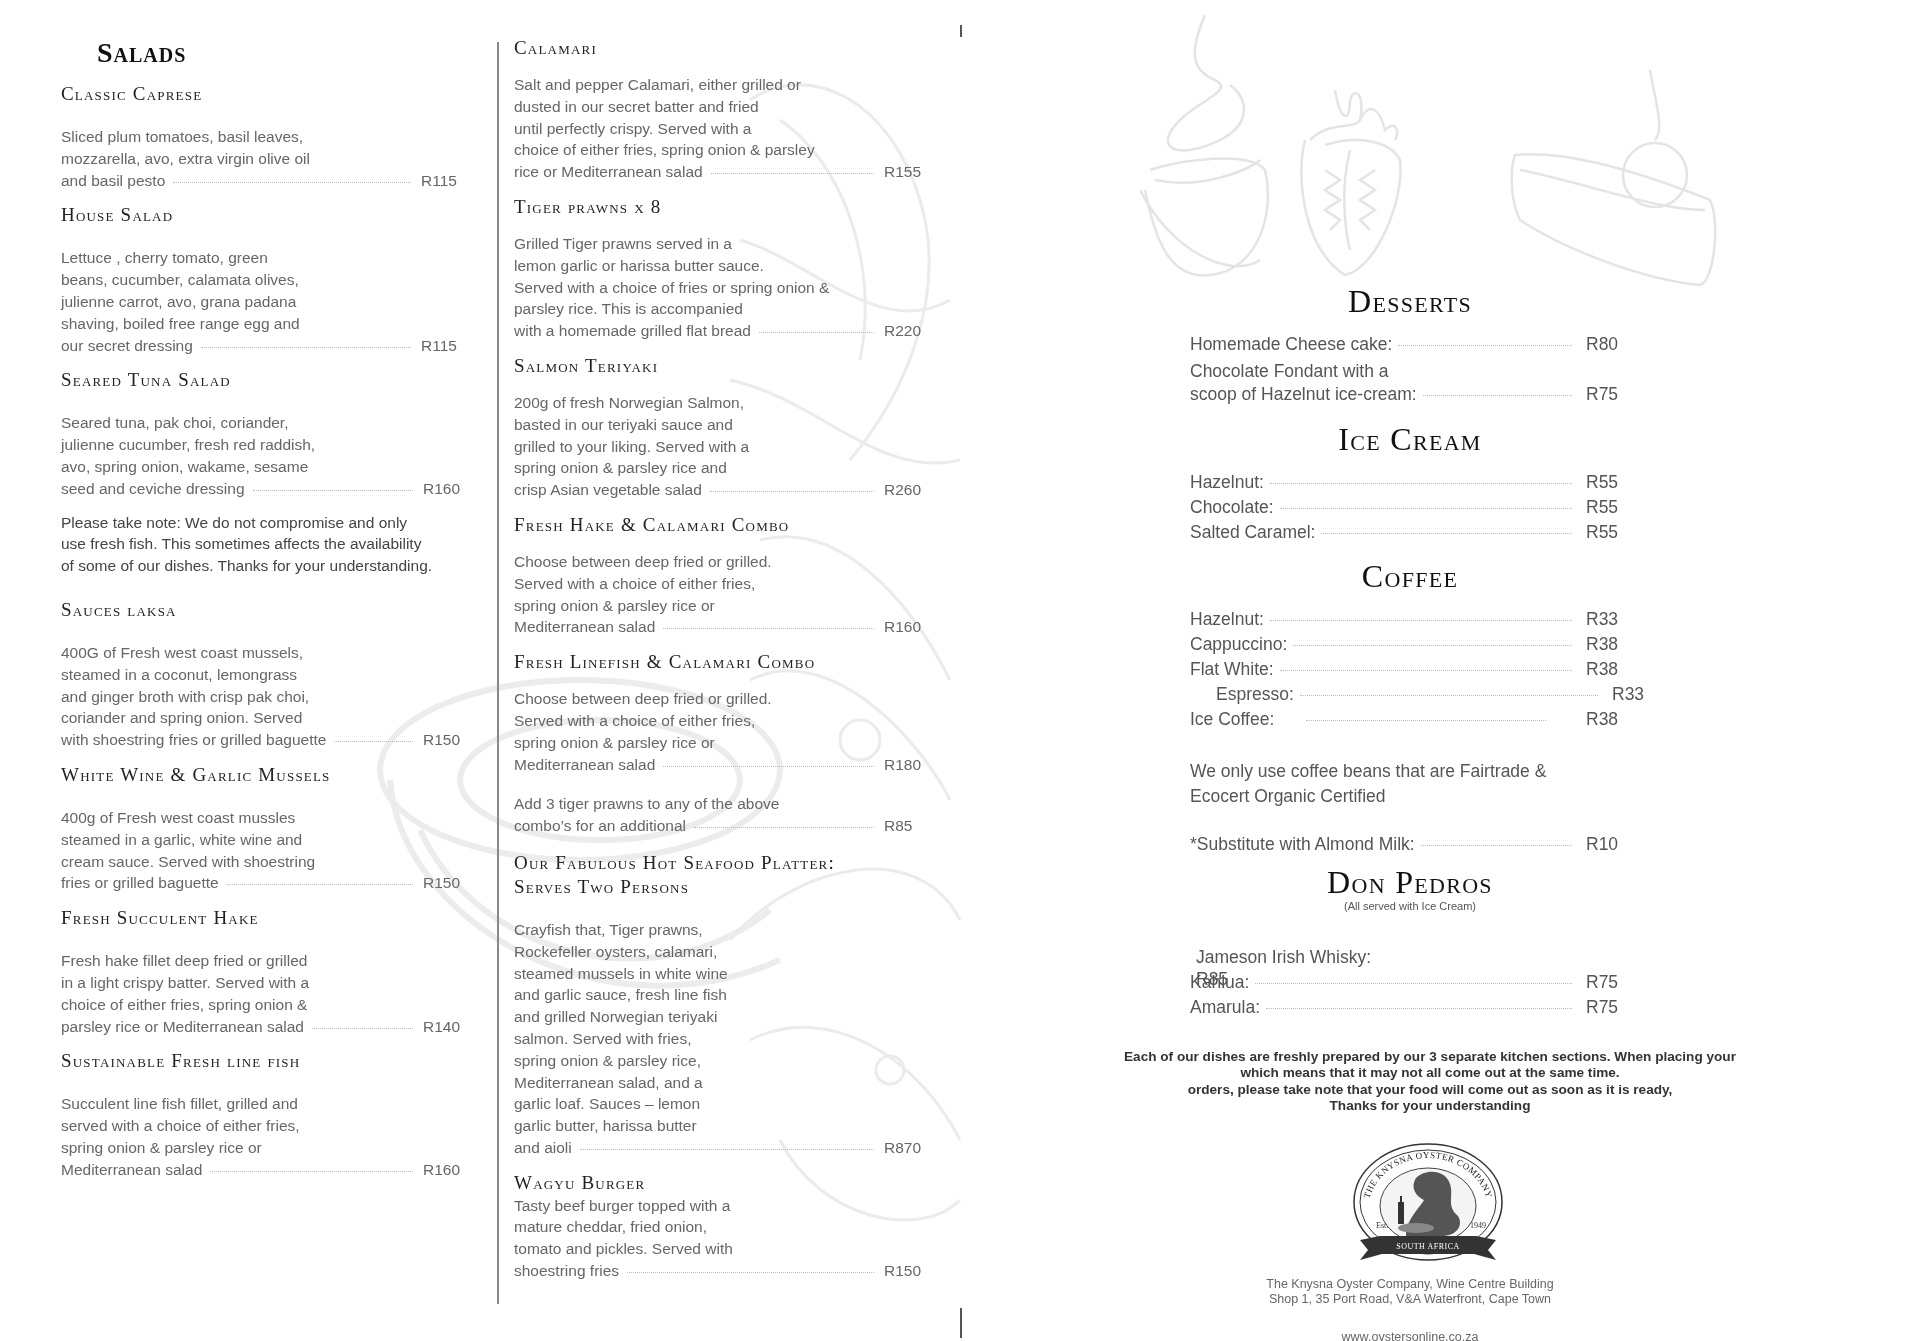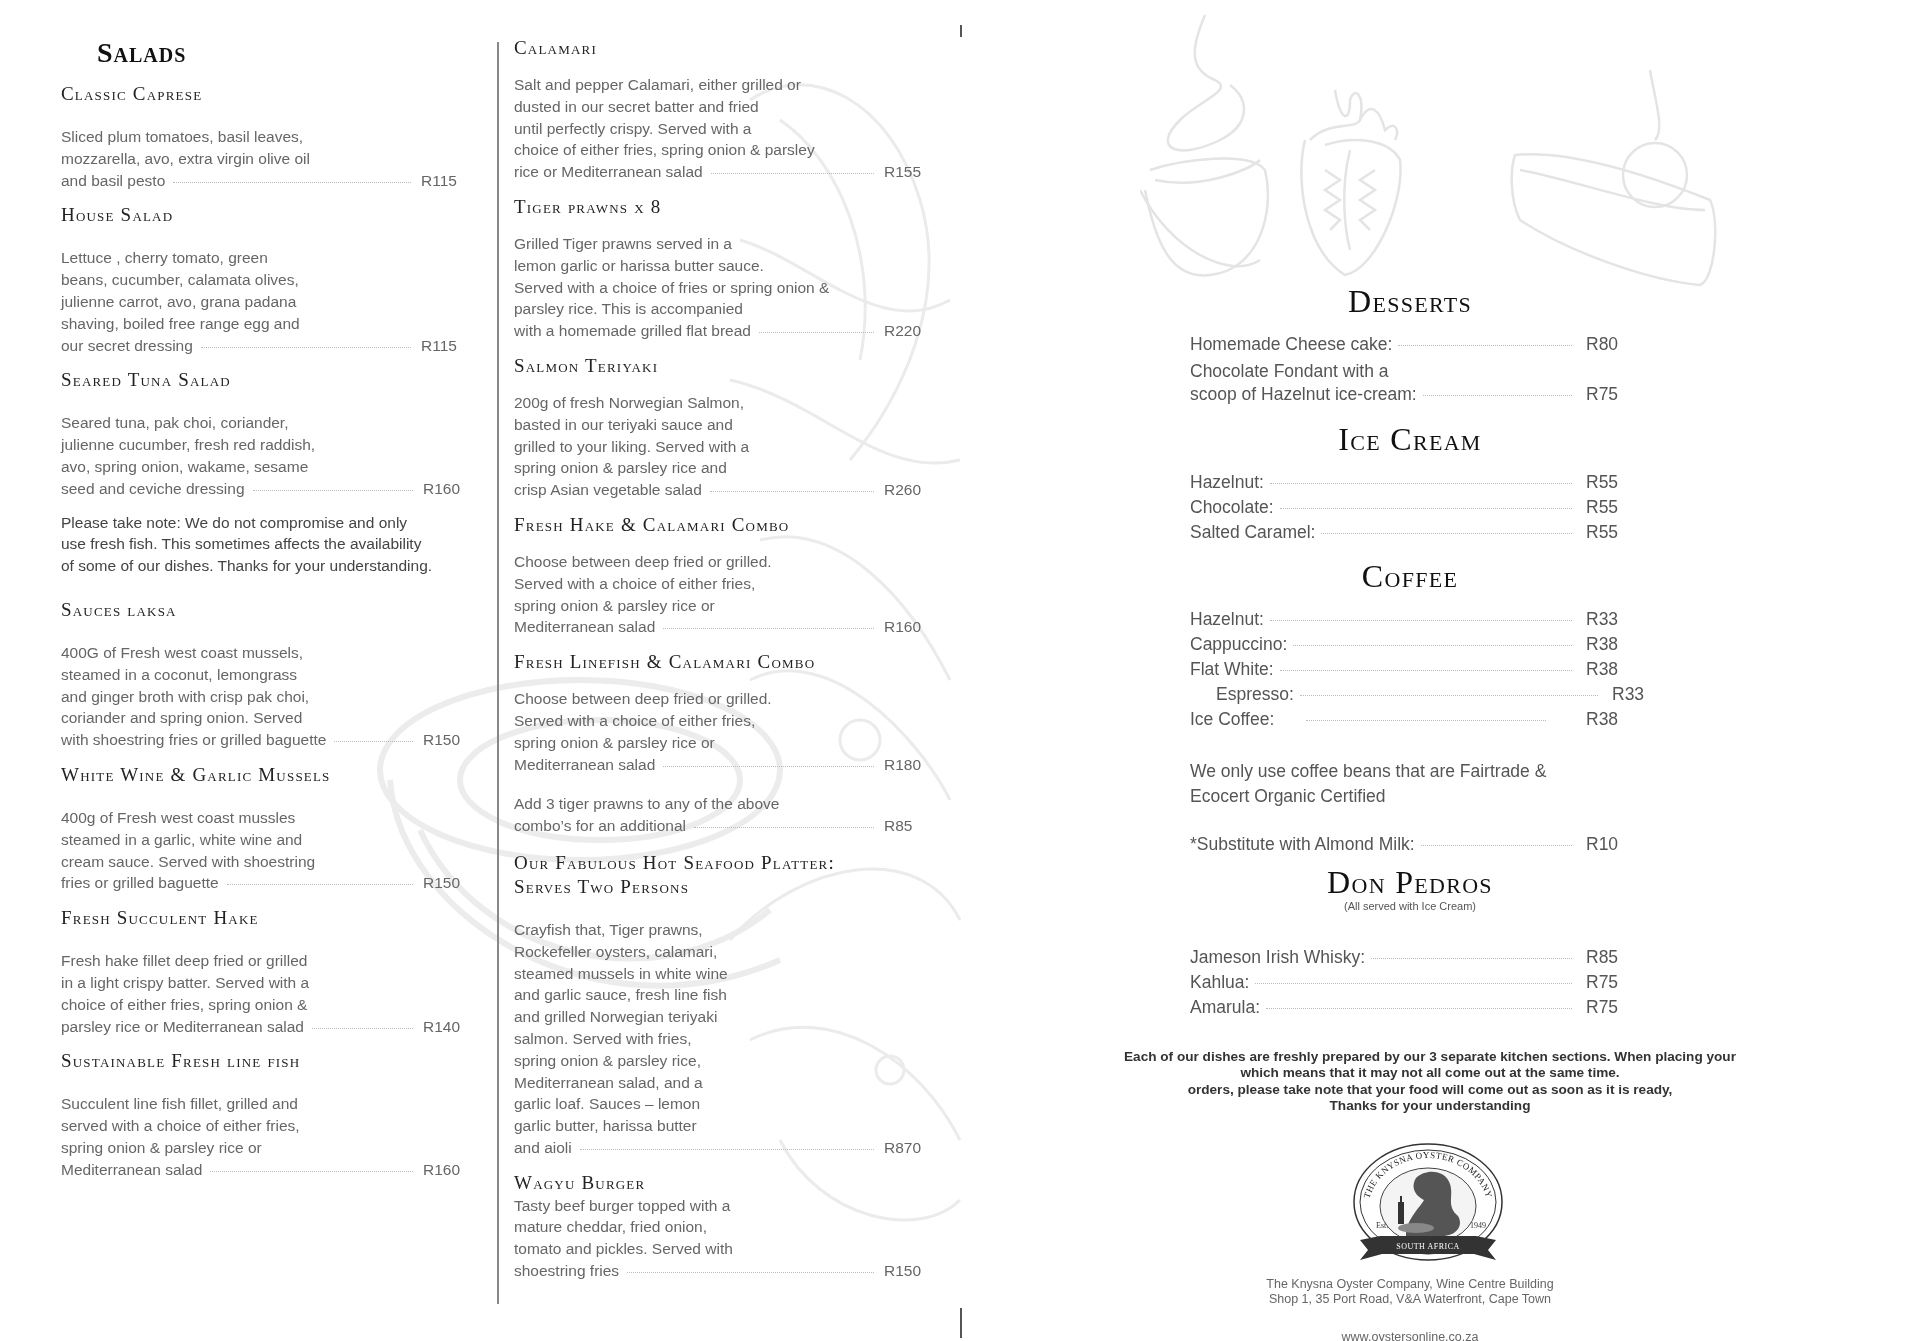--- a/index.html
+++ b/index.html
@@ -413,21 +413,21 @@
   <span class="desc-line">Ecocert Organic Certified</span>
 </div>
 <div class="rp-row" style="top:834px;">
   <span class="txt">*Substitute with Almond Milk:</span>
   <span class="dots"></span>
   <span class="price">R10</span>
 </div>
 
 <div class="rp-heading" style="top:864px;">Don Pedros</div>
 <div class="rp-sub" style="top:900px;">(All served with Ice Cream)</div>
-<div class="rp-row" style="top:947px;">
+<div class="rp-row" style="top:947px;flex-direction:column;">
   <span class="txt">Jameson Irish Whisky:</span>
   <span class="dots"></span>
   <span class="price">R85</span>
 </div>
 <div class="rp-row" style="top:972px;">
   <span class="txt">Kahlua:</span>
   <span class="dots"></span>
   <span class="price">R75</span>
 </div>
 <div class="rp-row" style="top:997px;">

